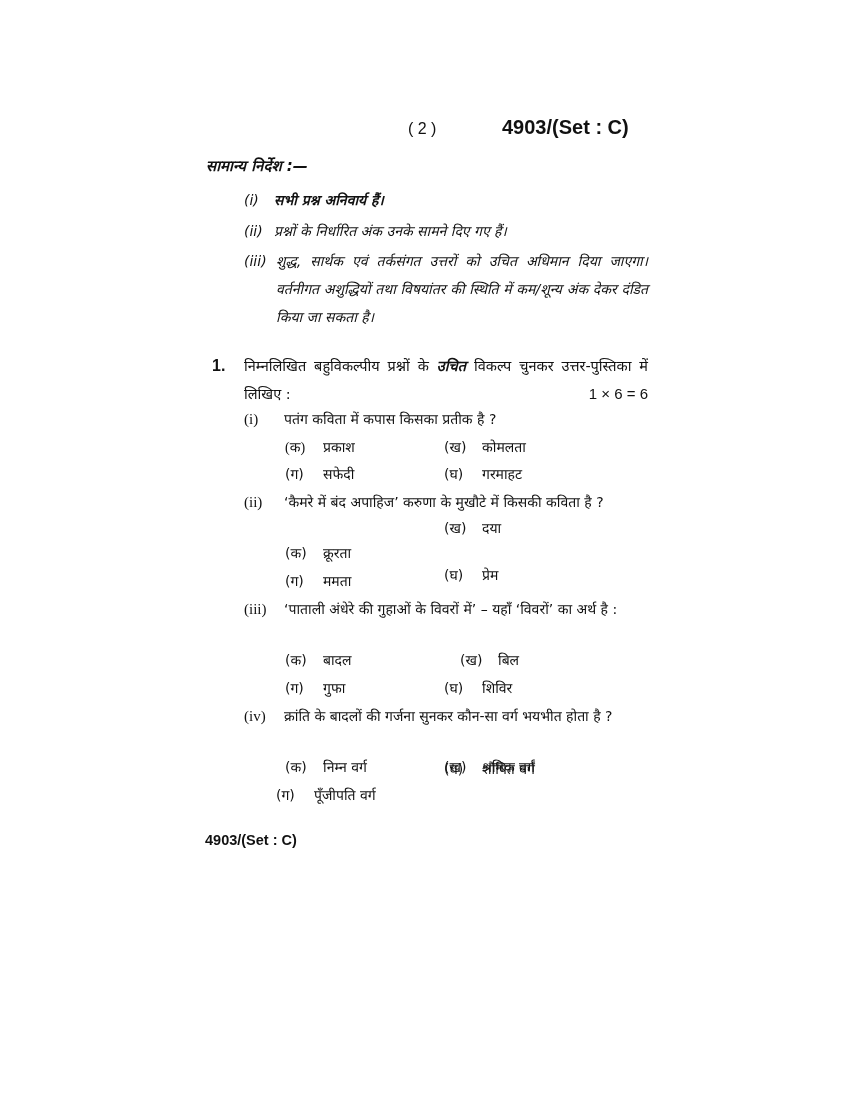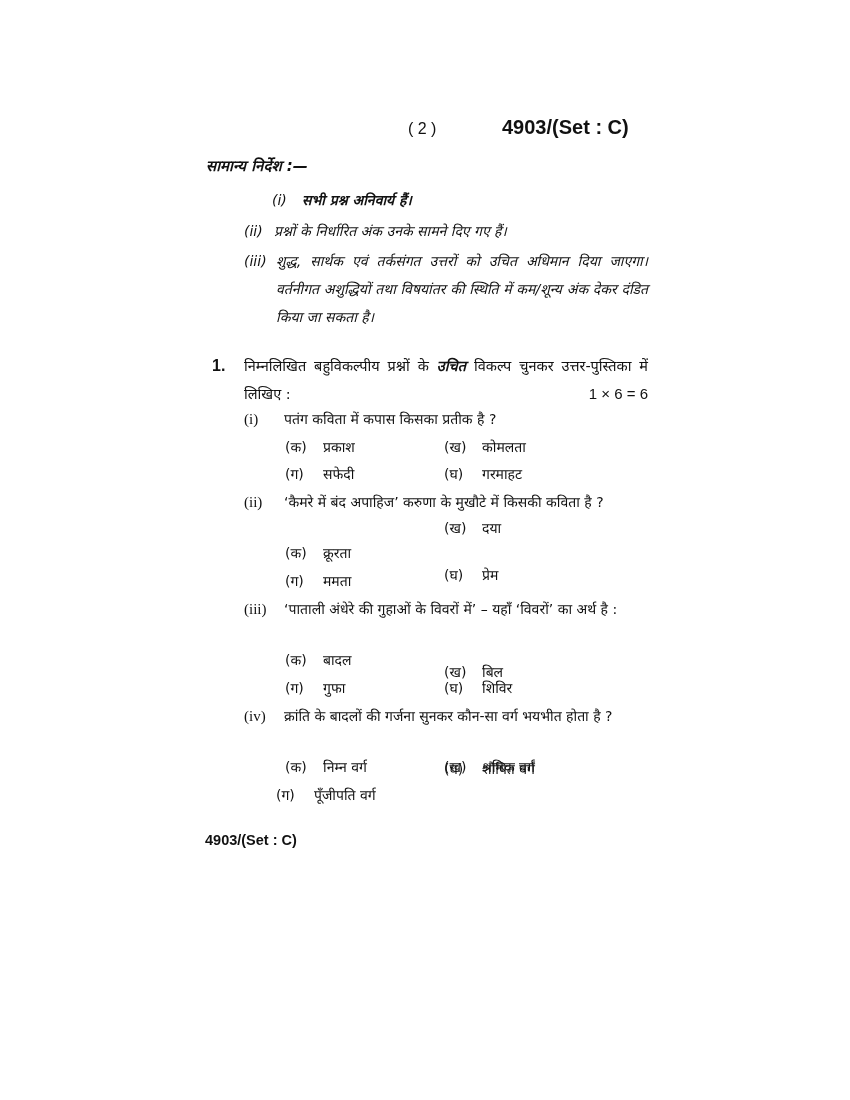--- a/index.html
+++ b/index.html
@@ -25,21 +25,21 @@
 </head>
 <body>
 
 <div>
 
   <div class="page-num">( 2 )</div>
   <div class="paper-code">4903/(Set : C)</div>
 
   <div class="gi-heading">सामान्य निर्देश :—</div>
 
-  <div class="instr" style="top:190px; font-weight:bold;margin-left:28px;">
+  <div class="instr" style="top:190px; font-weight:bold;">
     <span class="num" style="font-weight:normal;">(i)</span><span>सभी प्रश्न अनिवार्य हैं।</span>
   </div>
   <div class="instr" style="top:221px;">
     <span class="num">(ii)</span><span>प्रश्नों के निर्धारित अंक उनके सामने दिए गए हैं।</span>
   </div>
   <div class="instr" style="top:253px;">
     <span>(iii)</span>
   </div>
   <div class="instr-text" style="top:247px;">शुद्ध, सार्थक एवं तर्कसंगत उत्तरों को उचित अधिमान दिया जाएगा। वर्तनीगत अशुद्धियों तथा विषयांतर की स्थिति में कम/शून्य अंक देकर दंडित किया जा सकता है।</div>
 
@@ -48,40 +48,40 @@
     <div class="qt">
       <span>निम्नलिखित बहुविकल्पीय प्रश्नों के </span><b class="em">उचित</b><span> विकल्प चुनकर उत्तर-पुस्तिका में लिखिए :</span>
     </div>
     <span class="marks">1 × 6 = 6</span>
   </div>
 
   <div class="sub" style="top:406px;">
     <span class="rn">(i)</span>
     <span class="st">पतंग कविता में कपास किसका प्रतीक है ?</span>
   </div>
-  <div class="opt" style="left:285px; top:437px;"><span class="ol">(क)</span><span>प्रकाश</span></div>
+  <div class="opt" style="left:285px; top:437px;font-family:Liberation Serif, serif;"><span class="ol">(क)</span><span>प्रकाश</span></div>
   <div class="opt" style="left:444px; top:437px;"><span class="ol">(ख)</span><span>कोमलता</span></div>
   <div class="opt" style="left:285px; top:464px;"><span class="ol">(ग)</span><span>सफेदी</span></div>
   <div class="opt" style="left:444px; top:464px;"><span class="ol">(घ)</span><span>गरमाहट</span></div>
 
   <div class="sub" style="top:489px;">
     <span class="rn">(ii)</span>
     <span class="st">‘कैमरे में बंद अपाहिज’ करुणा के मुखौटे में किसकी कविता है ?</span>
   </div>
   <div class="opt" style="left:285px; top:543px;"><span class="ol">(क)</span><span>क्रूरता</span></div>
   <div class="opt" style="left:444px; top:511px;margin-top:7px;"><span class="ol">(ख)</span><span>दया</span></div>
   <div class="opt" style="left:285px; top:571px;"><span class="ol">(ग)</span><span>ममता</span></div>
   <div class="opt" style="left:444px; top:565px;"><span class="ol">(घ)</span><span>प्रेम</span></div>
 
   <div class="sub" style="top:596px;">
     <span class="rn">(iii)</span>
     <span class="st">‘पाताली अंधेरे की गुहाओं के विवरों में’ – यहाँ ‘विवरों’ का अर्थ है :</span>
   </div>
   <div class="opt" style="left:285px; top:650px;"><span class="ol">(क)</span><span>बादल</span></div>
-  <div class="opt" style="left:444px; top:650px;margin-top:12px;"><span class="ol">(ख)</span><span>बिल</span></div>
+  <div class="opt" style="left:460px; top:650px;"><span class="ol">(ख)</span><span>बिल</span></div>
   <div class="opt" style="left:285px; top:678px;"><span class="ol">(ग)</span><span>गुफा</span></div>
   <div class="opt" style="left:444px; top:678px;"><span class="ol">(घ)</span><span>शिविर</span></div>
 
   <div class="sub" style="top:703px;">
     <span class="rn">(iv)</span>
     <span class="st">क्रांति के बादलों की गर्जना सुनकर कौन-सा वर्ग भयभीत होता है ?</span>
   </div>
   <div class="opt" style="left:285px; top:757px;"><span class="ol">(क)</span><span>निम्न वर्ग</span></div>
   <div class="opt" style="left:444px; top:757px;"><span class="ol">(ख)</span><span>श्रमिक वर्ग</span></div>
   <div class="opt" style="left:276px; top:785px;"><span class="ol">(ग)</span><span>पूँजीपति वर्ग</span></div>

